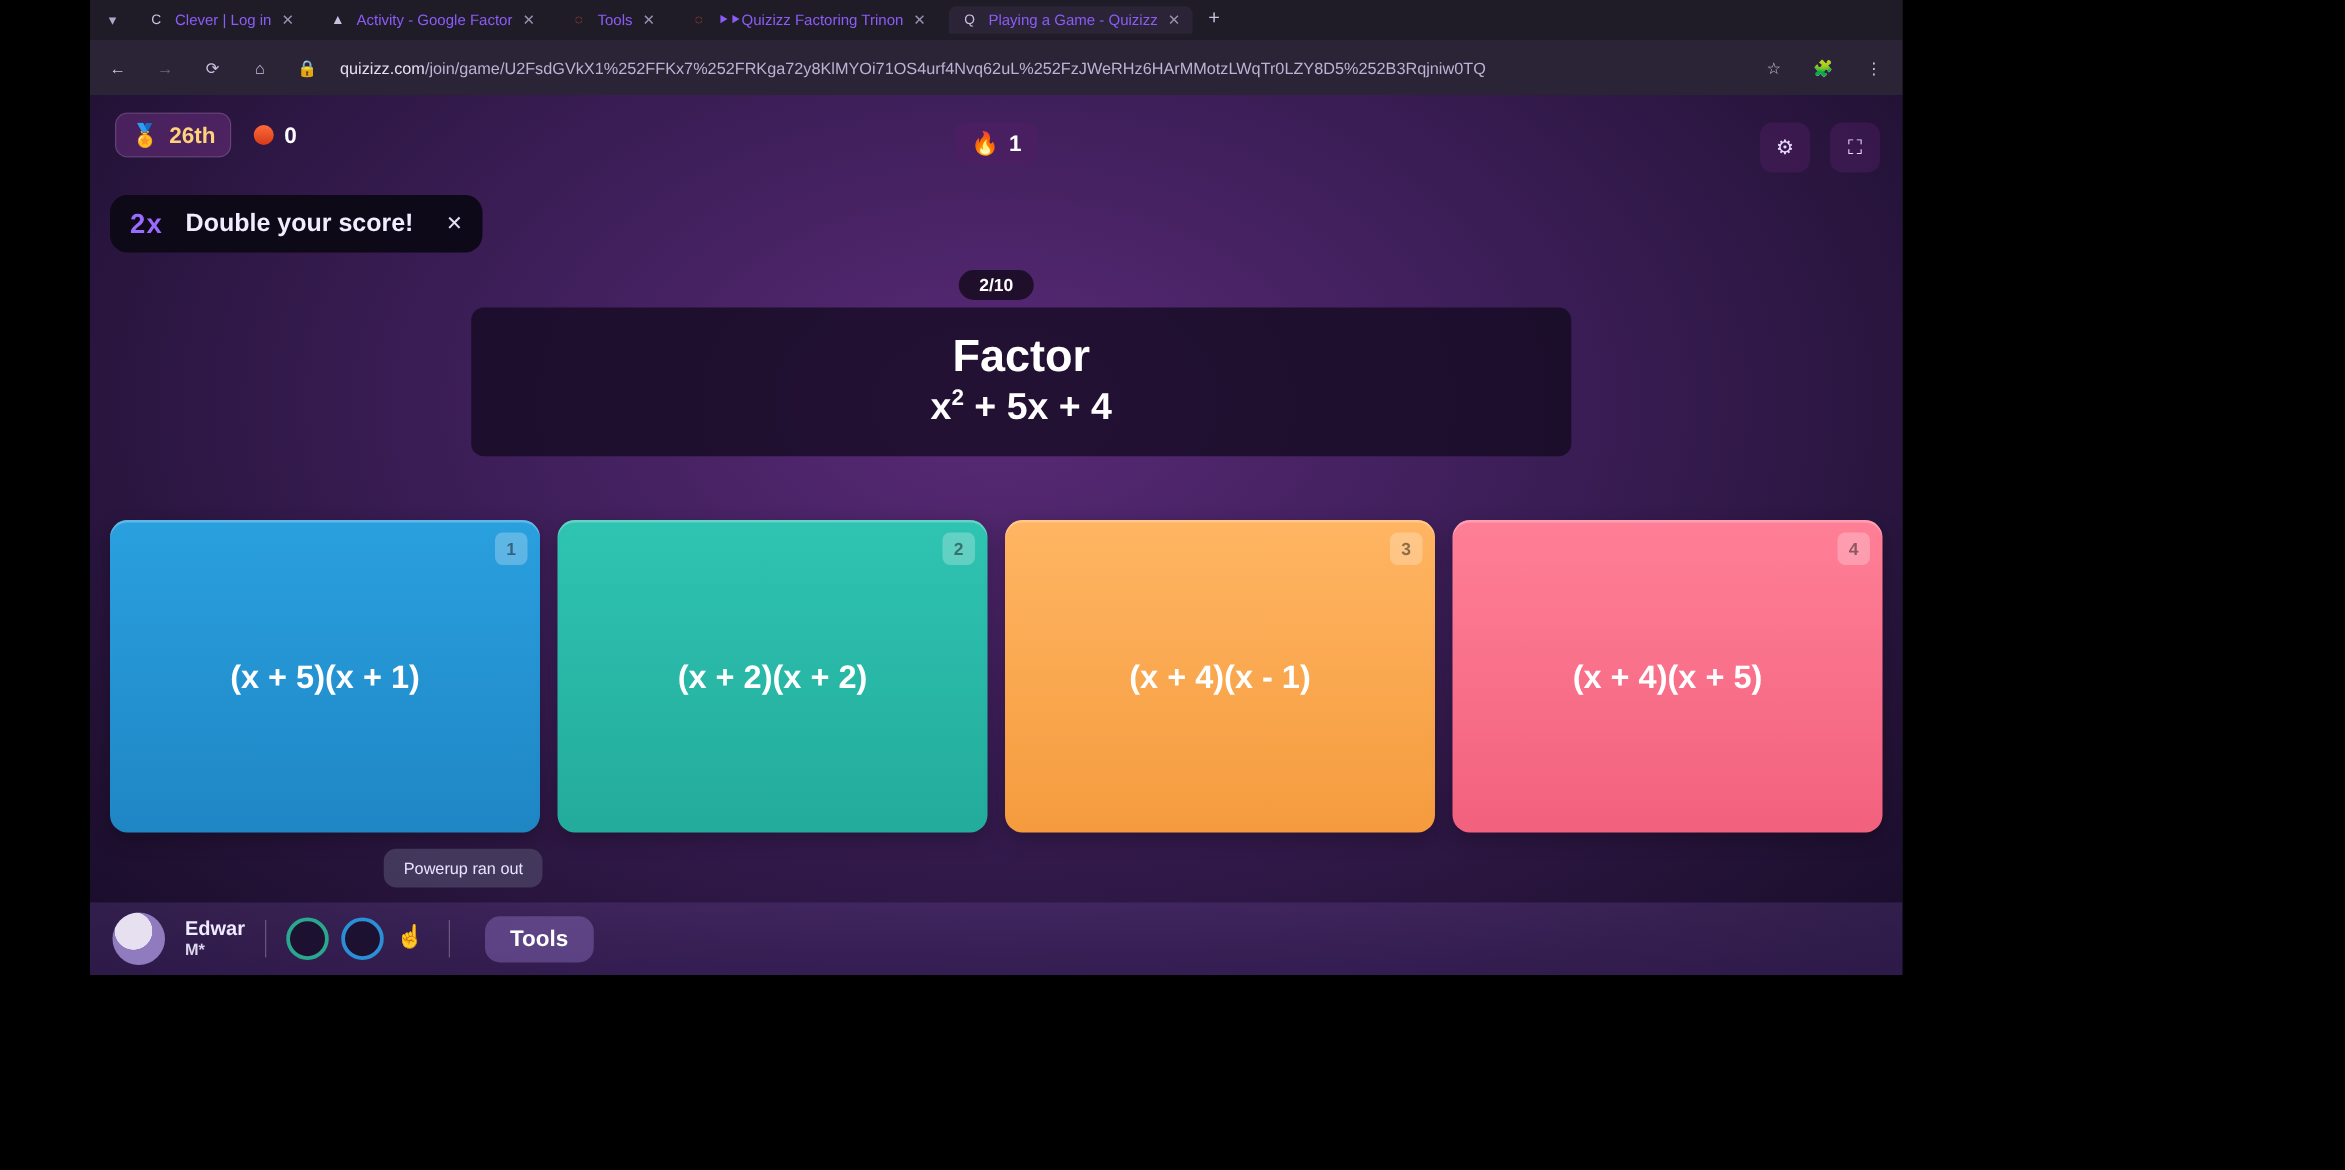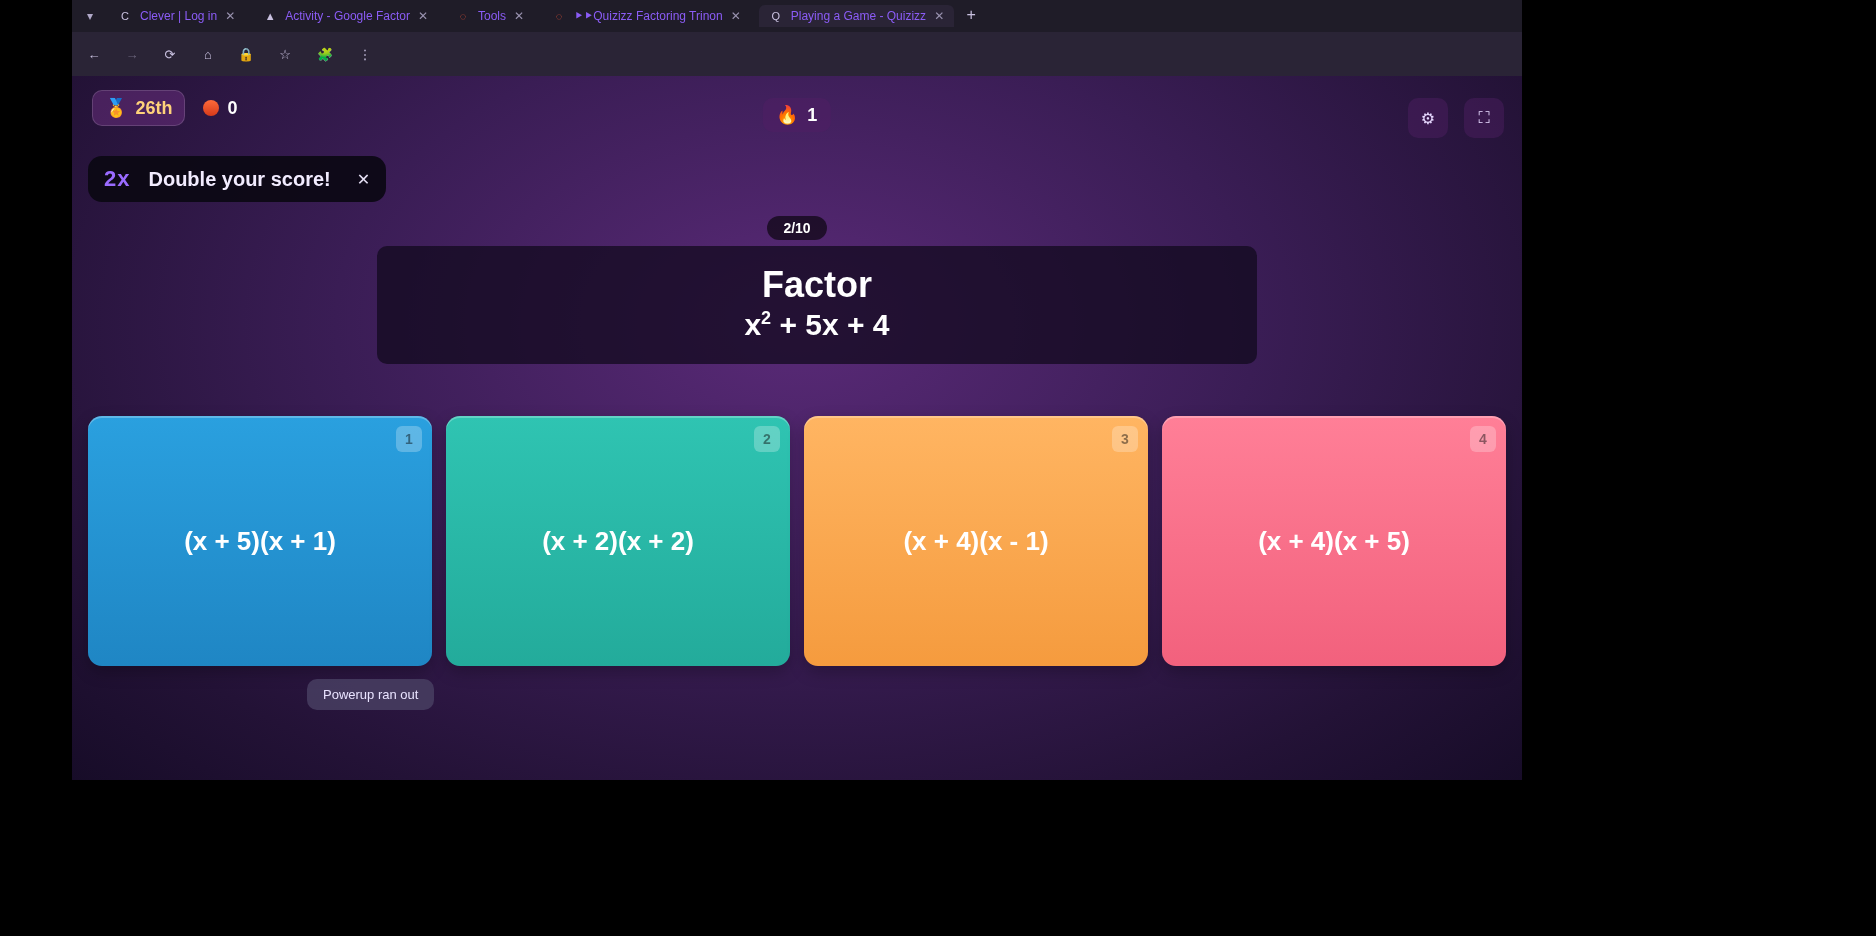--- a/index.html
+++ b/index.html
@@ -93,20 +93,21 @@
     </div>
     <div class="newtab">+</div>
   </div>
 
   <div class="urlbar">
     <div class="nav-ico">←</div>
     <div class="nav-ico" style="opacity:.4">→</div>
     <div class="nav-ico">⟳</div>
     <div class="nav-ico">⌂</div>
     <div class="nav-ico lock">🔒</div>
+    <div class="url"><span class="host">quizizz.com</span><span>/join/game/U2FsdGVkX1%252FFKx7%252FRKga72y8KlMYOi71OS4urf4Nvq62uL%252FzJWeRHz6HArMMotzLWqTr0LZY8D5%252B3Rqjniw0TQ</span></div>
     <div class="star">☆</div>
     <div class="ext">🧩</div>
     <div class="menu">⋮</div>
   </div>
 
   <div class="viewport">
     <div class="topbar">
       <div class="rank-badge">
         <span class="medal">🏅</span>
         <span>26th</span>
@@ -157,14 +158,29 @@
         <span>(x + 4)(x - 1)</span>
       </div>
       <div class="ans ans4">
         <span class="num">4</span>
         <span>(x + 4)(x + 5)</span>
       </div>
     </div>
 
     <div class="toast">Powerup ran out</div>
 
+    <div class="footer">
+      <span class="avatar"></span>
+      <div class="player">
+        <div>Edwar</div>
+        <div style="font-weight:700;font-size:13px;opacity:.9">M*</div>
+      </div>
+      <div class="divider"></div>
+      <div class="slots">
+        <span class="slot"></span>
+        <span class="slot alt"></span>
+        <span class="hand">☝</span>
+      </div>
+      <div class="divider"></div>
+      <div class="tools-btn"><span>Tools</span></div>
+    </div>
   </div>
 </div>
 
 </body></html>

